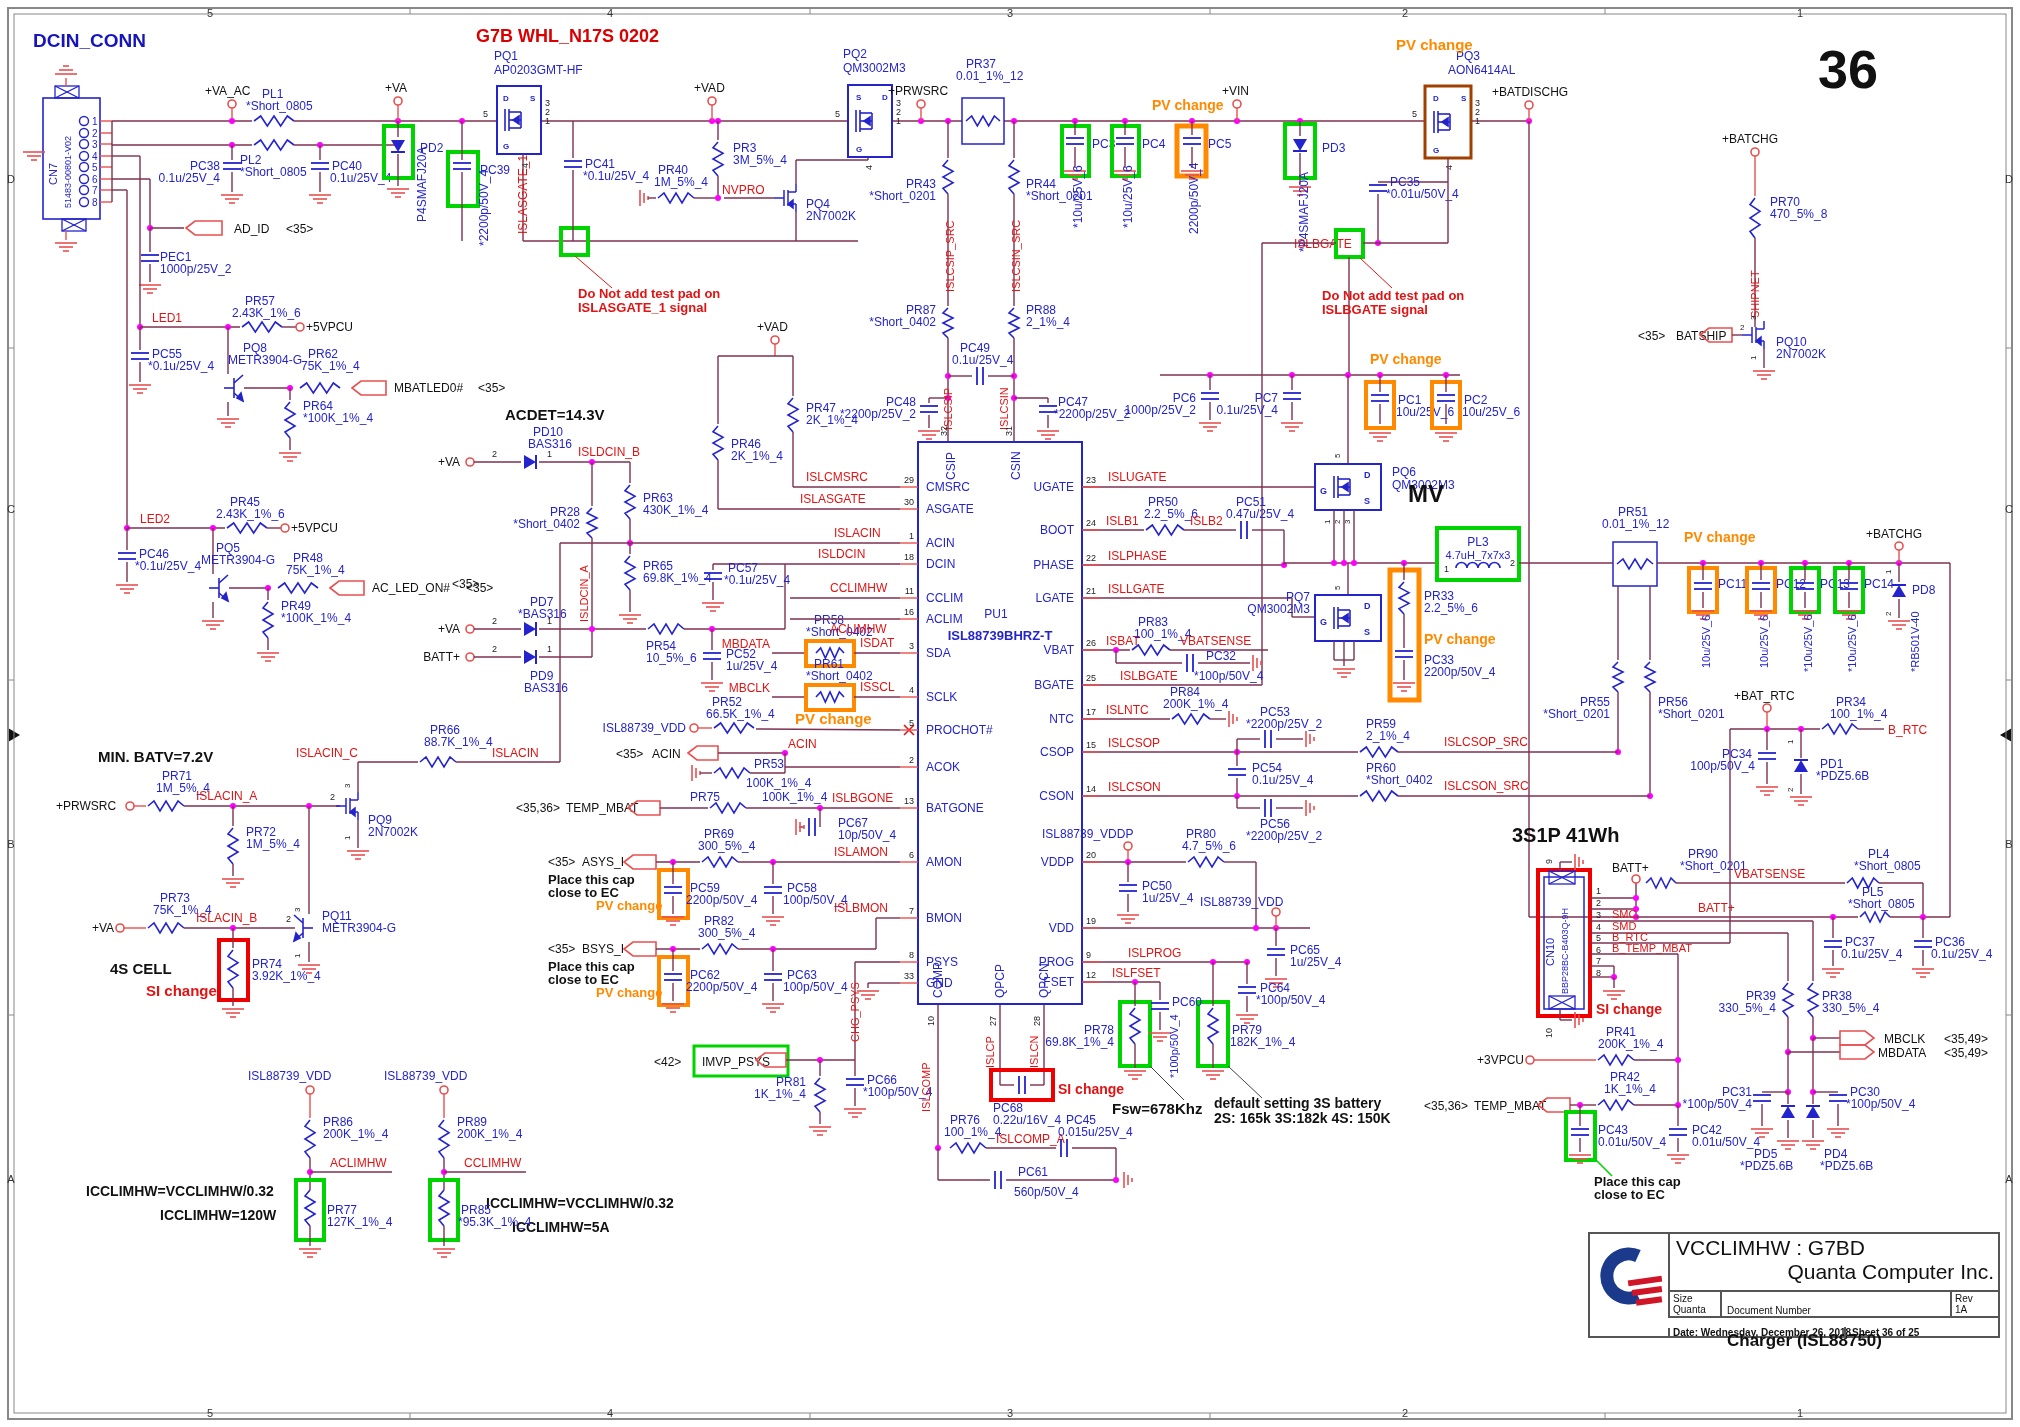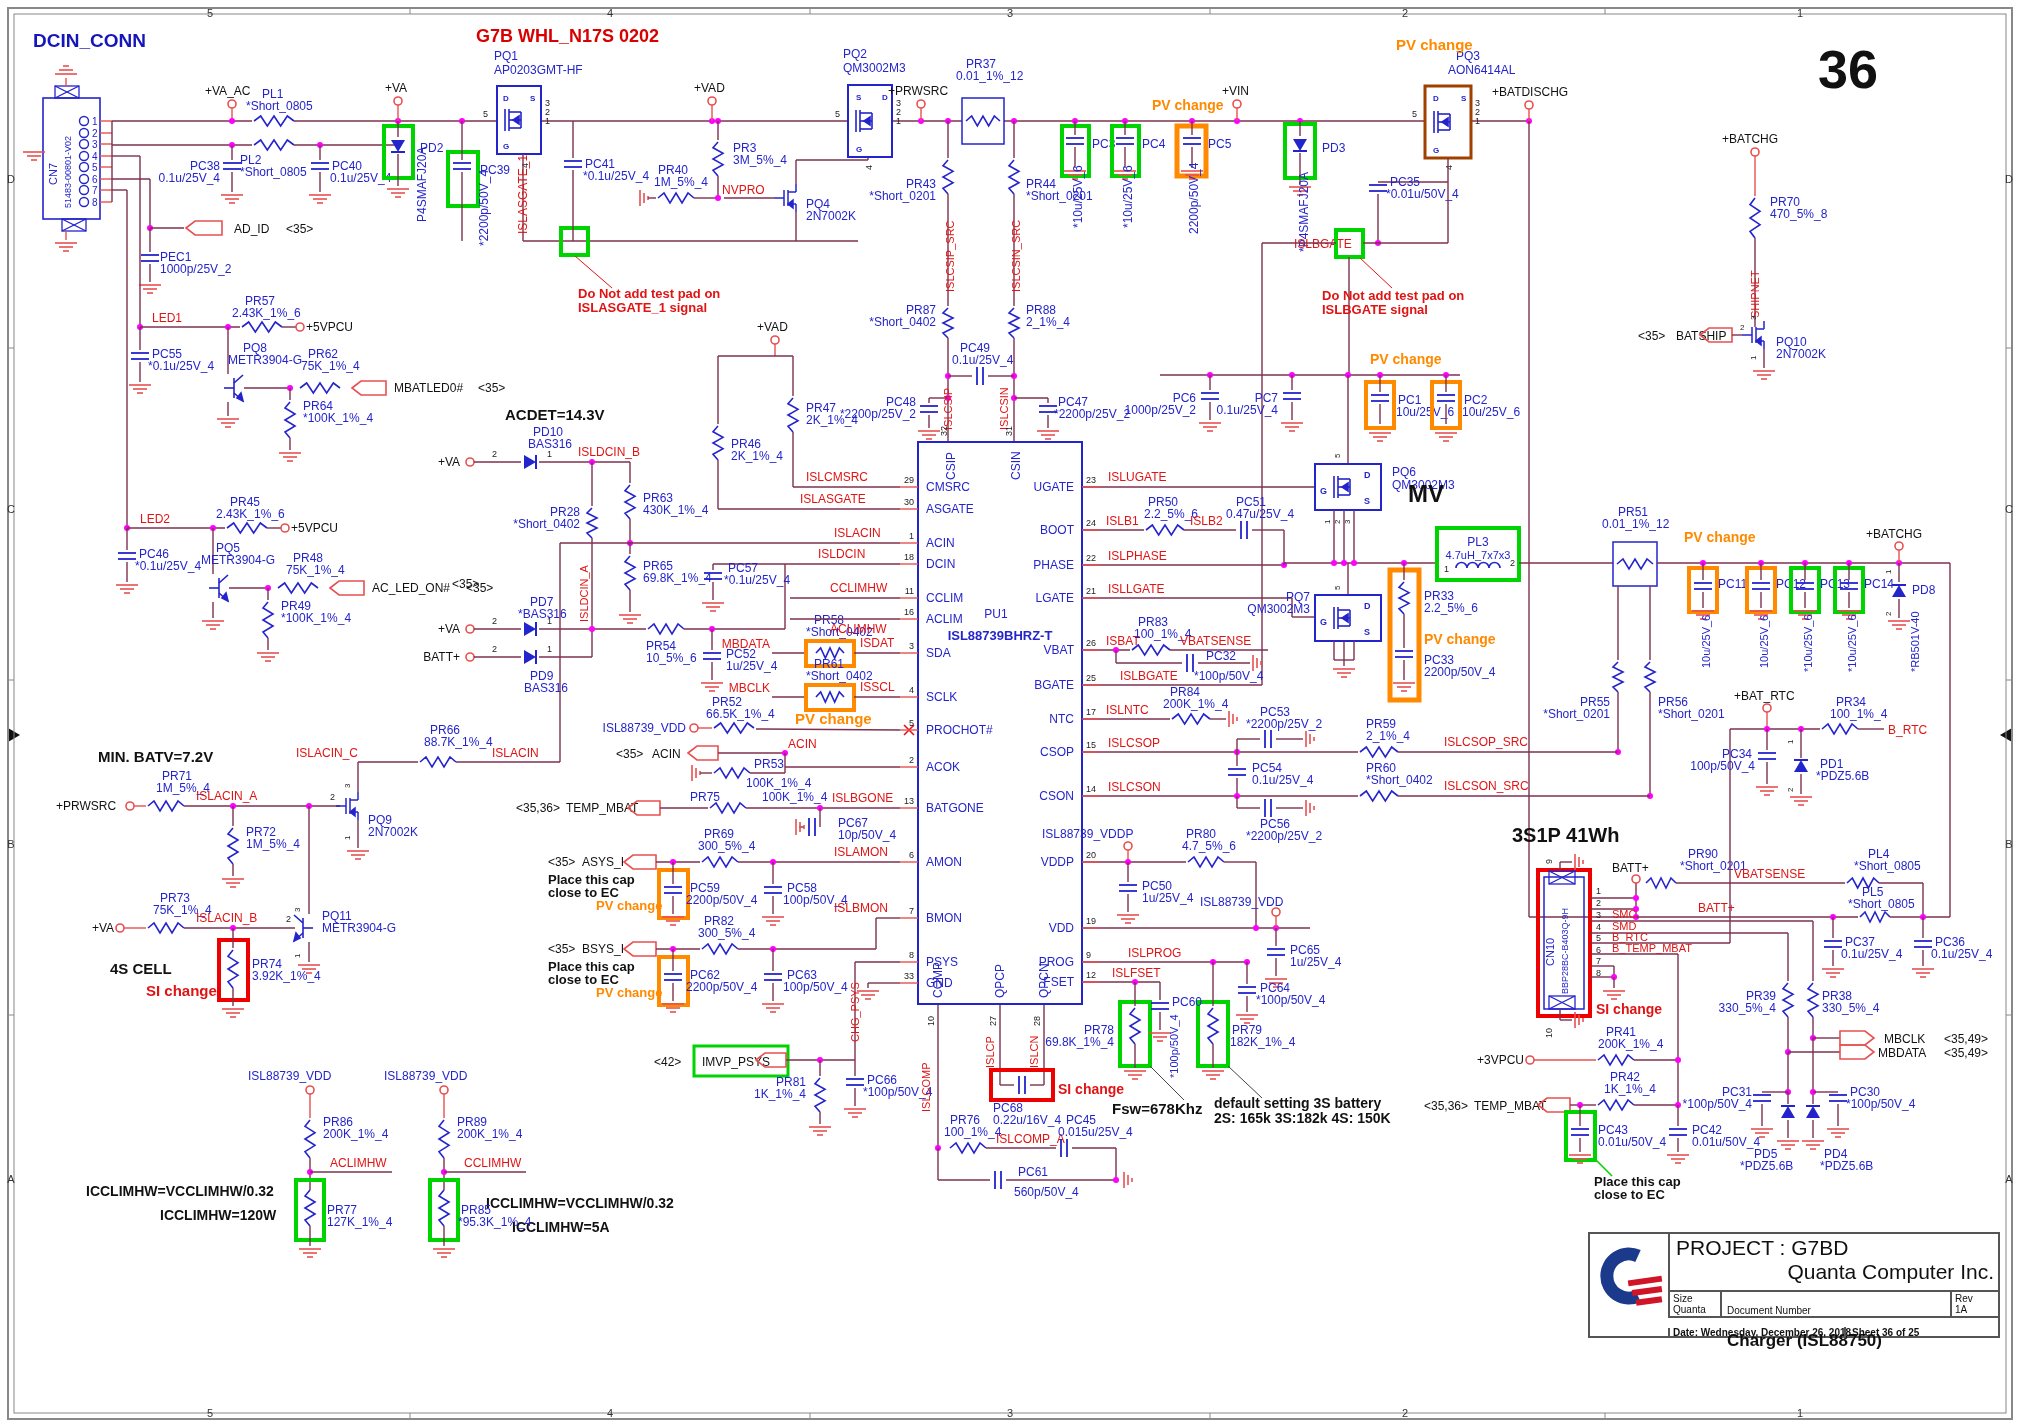--- a/index.html
+++ b/index.html
@@ -1964,21 +1964,21 @@
   <div id="titleblock">
     <svg width="76" height="102" style="position:absolute;left:0;top:0">
       <path d="M 48 22 A 22 22 0 1 0 48 62" fill="none" stroke="#1b3a8c" stroke-width="13"></path>
       <g>
         <rect x="38" y="44" width="34" height="6" fill="#cf1526" transform="rotate(-8 55 47)"></rect>
         <rect x="42" y="54" width="30" height="6" fill="#cf1526" transform="rotate(-8 57 57)"></rect>
         <rect x="46" y="64" width="26" height="6" fill="#cf1526" transform="rotate(-8 59 67)"></rect>
       </g>
     </svg>
     <div class="tb-row1">
-      <div class="tb-project">PROJECT : G7BD</div>
+      <div class="tb-project">VCCLIMHW : G7BD</div>
       <div class="tb-company">Quanta Computer Inc.</div>
     </div>
     <div class="tb-row2">
       <div class="tb-size">
         <span>Size</span><br>
         <span>Quanta</span>
       </div>
       <div class="tb-doc">
         <span>Document Number</span>
         <b>Charger (ISL88750)</b>

